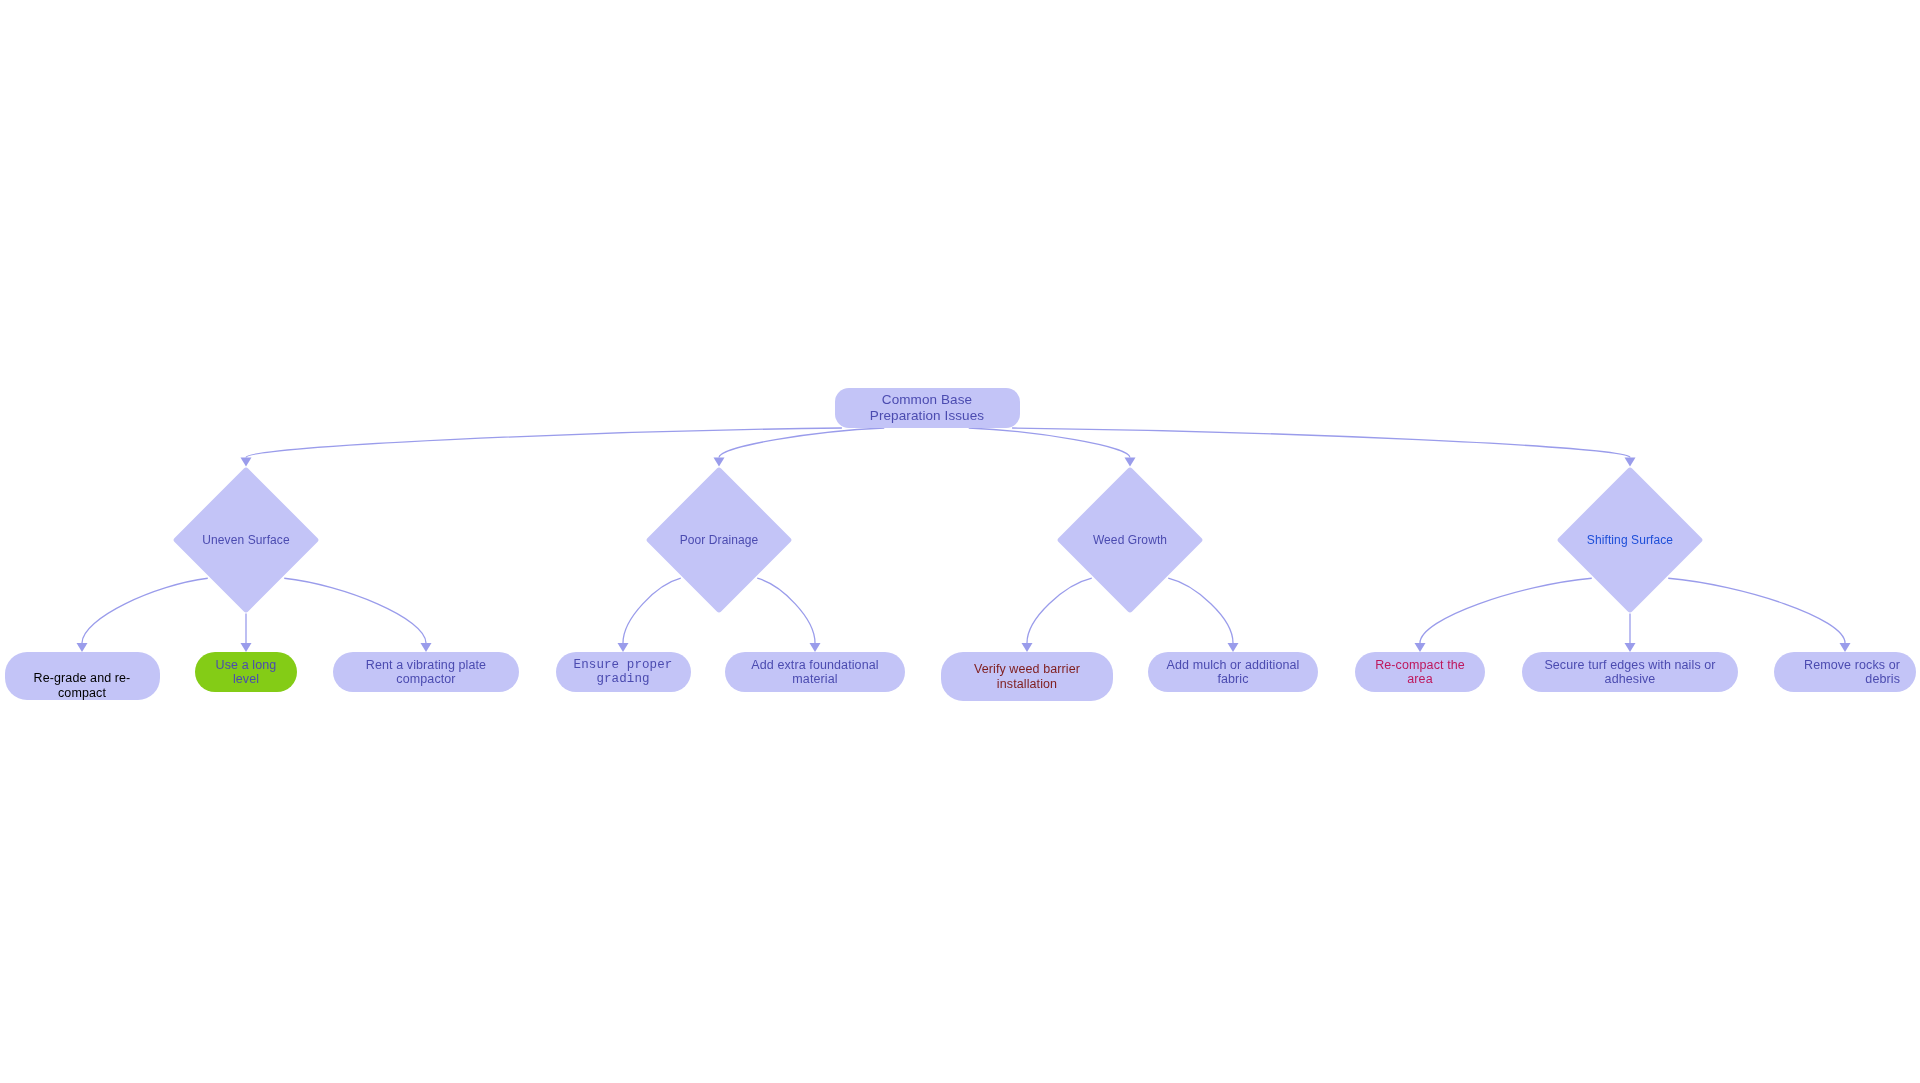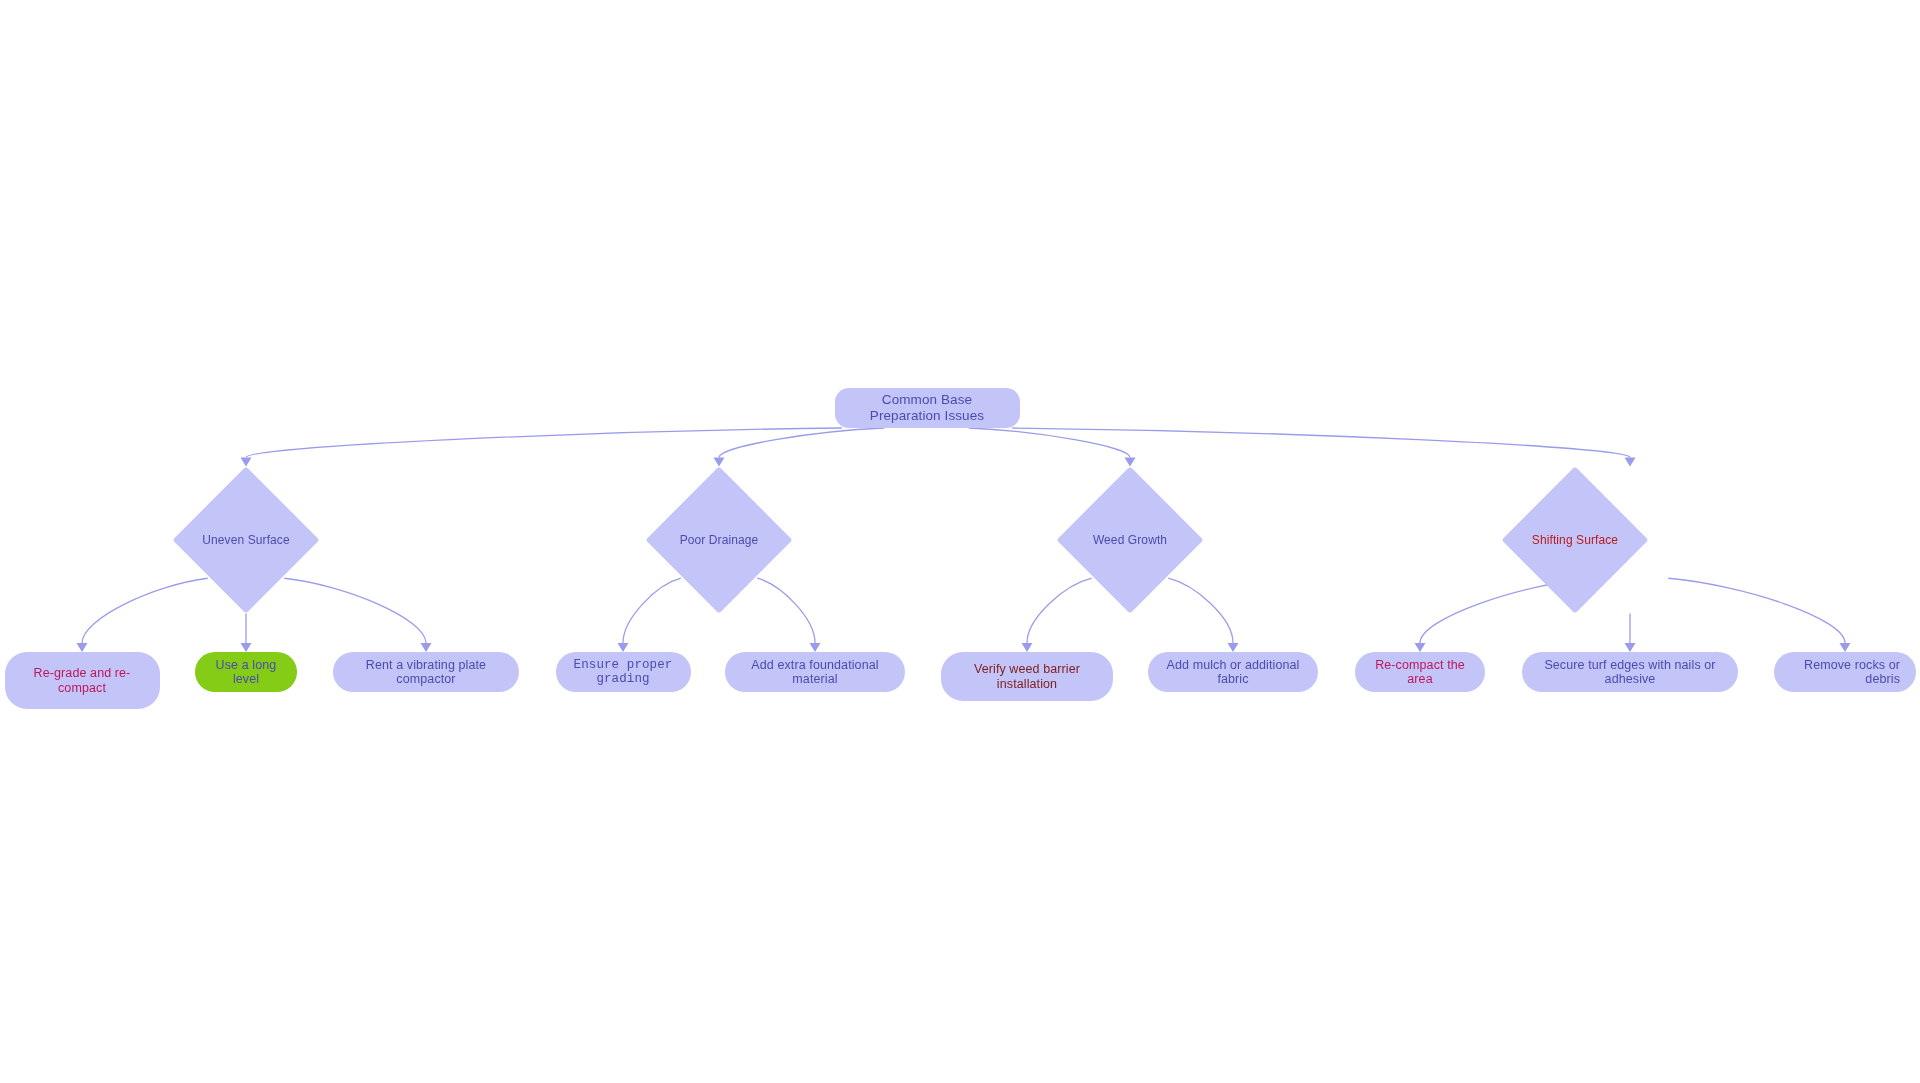--- a/index.html
+++ b/index.html
@@ -118,25 +118,25 @@
         <span class="decision-label">Uneven Surface</span>
       </div>
       <div class="node node-decision" style="left: 667px; top: 488px; width: 104px; height: 104px; color: rgb(75, 75, 176);">
         <div class="decision-shape" style="background: rgb(195, 196, 247);"></div>
         <span class="decision-label">Poor Drainage</span>
       </div>
       <div class="node node-decision" style="left: 1078px; top: 488px; width: 104px; height: 104px; color: rgb(75, 75, 176);">
         <div class="decision-shape" style="background: rgb(195, 196, 247);"></div>
         <span class="decision-label">Weed Growth</span>
       </div>
-      <div class="node node-decision" style="left: 1523px; top: 488px; width: 104px; height: 104px; color: #b91c1c;">
+      <div class="node node-decision" style="left: 1578px; top: 488px; width: 104px; height: 104px; color: #1d4ed8;">
         <div class="decision-shape" style="background: rgb(195, 196, 247);"></div>
         <span class="decision-label">Shifting Surface</span>
       </div>
-      <div class="node node-leaf" style="left: 4.5px; top: 652px; width: 155px; height: 57px; background: rgb(195, 196, 247); color: #be185d;">
+      <div class="node node-leaf" style="left: 4.5px; top: 652px; width: 155px; height: 48px; background: rgb(195, 196, 247); color: #000000; align-items: flex-end;">
         <span>Re-grade and re-compact</span>
       </div>
       <div class="node node-leaf" style="left: 195px; top: 652px; width: 102px; height: 40px; background: #84cc16; color: rgb(75, 75, 176);">
         <span>Use a long level</span>
       </div>
       <div class="node node-leaf" style="left: 333px; top: 652px; width: 186px; height: 40px; background: rgb(195, 196, 247); color: rgb(75, 75, 176);">
         <span>Rent a vibrating plate compactor</span>
       </div>
       <div class="node node-leaf" style="left: 555.5px; top: 652px; width: 135px; height: 40px; background: rgb(195, 196, 247); color: rgb(75, 75, 176); font-family: Liberation Mono, monospace;">
         <span>Ensure proper grading</span>

